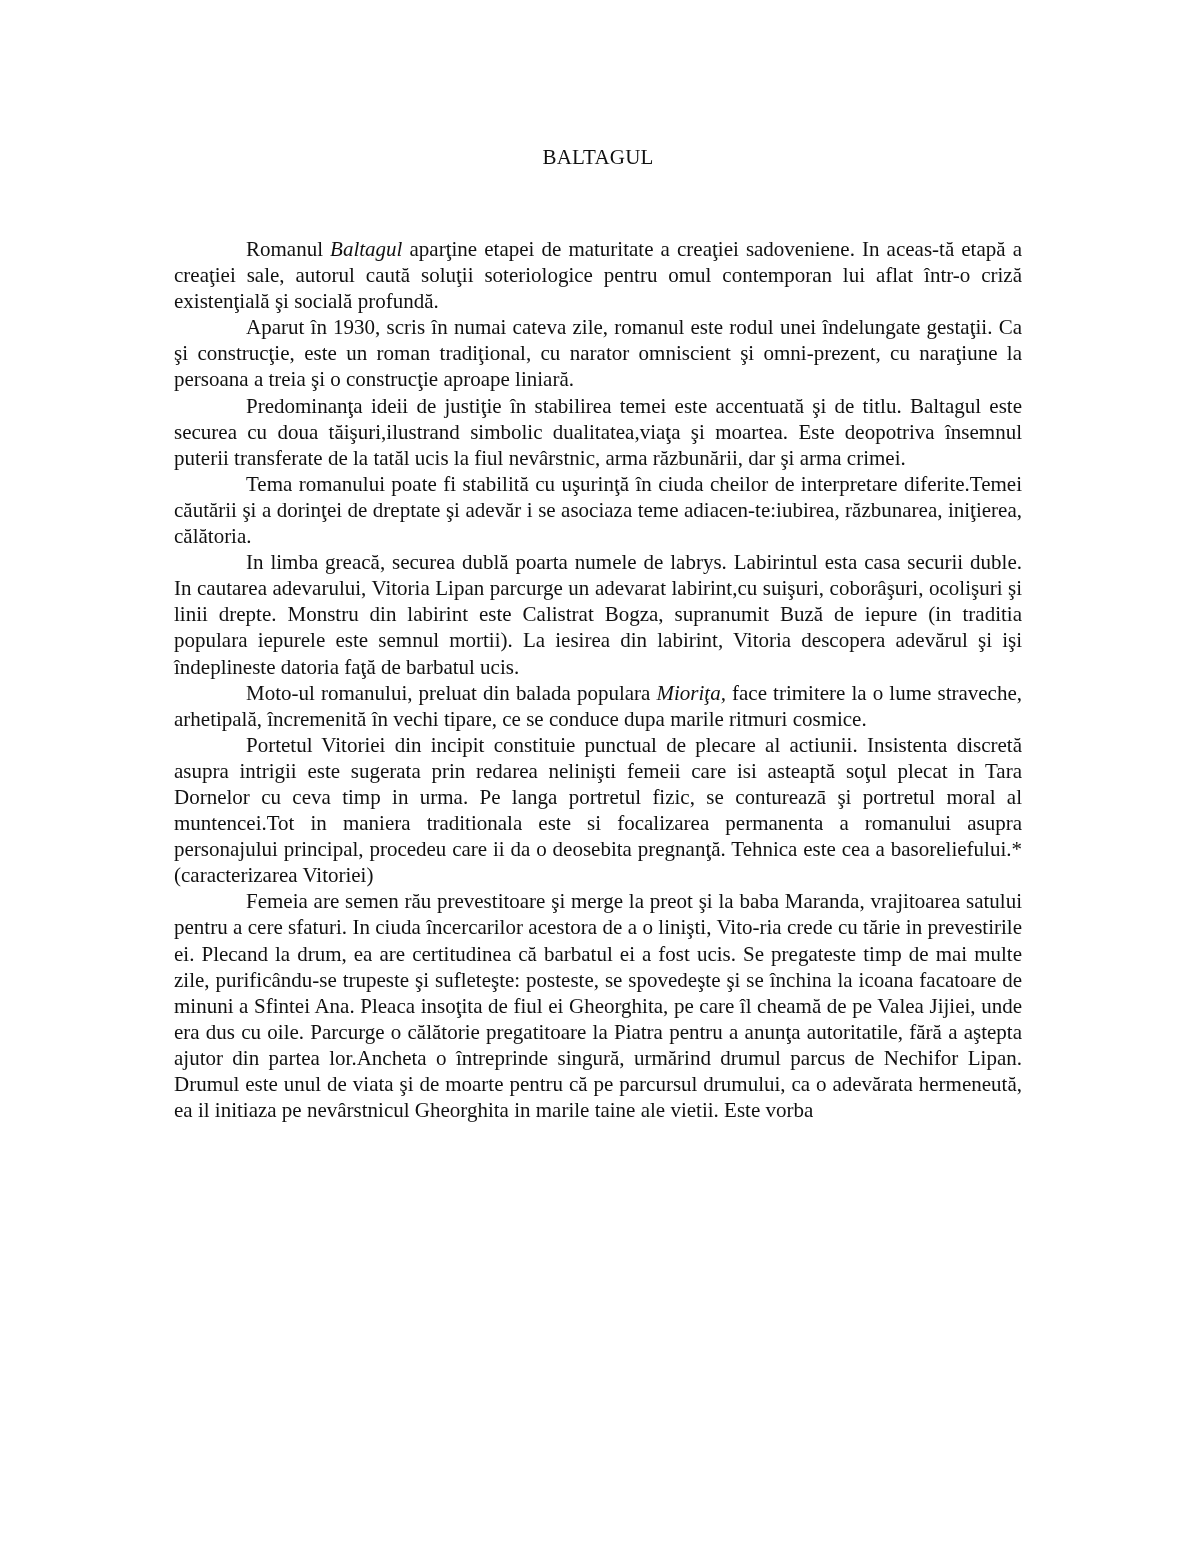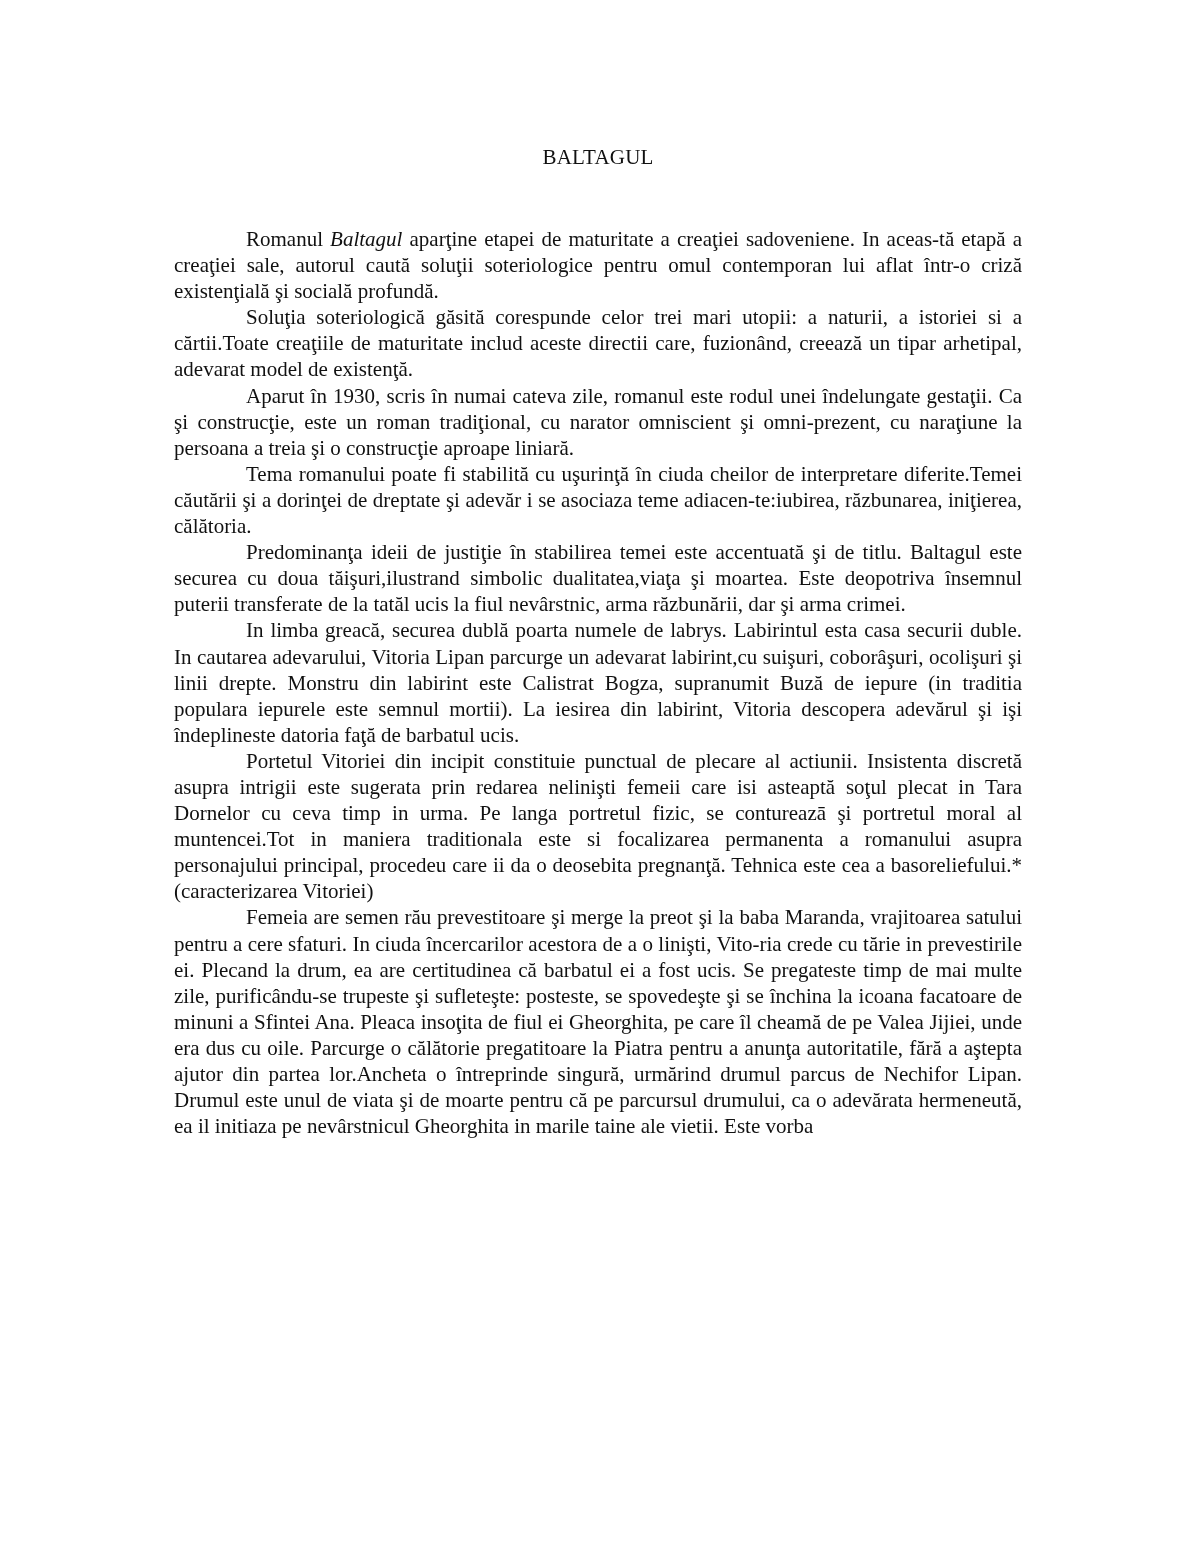--- a/index.html
+++ b/index.html
@@ -29,21 +29,21 @@
       left: 0;
       width: 848px;
       text-align: center;
       font-size: 21px;
       letter-spacing: 0.2px;
       margin: 0;
       font-weight: normal;
     }
     .body-text {
       position: absolute;
-      top: 226px;
+      top: 236px;
       left: 0;
       width: 848px;
     }
     .para {
       margin: 0;
       text-indent: 72px;
       text-align: justify;
       hyphens: manual;
     }
     .para em {
@@ -54,33 +54,33 @@
 <body>
 
 <div class="page">
   <h1 class="title">BALTAGUL</h1>
 
   <div class="body-text">
     <p class="para">
       <span>Romanul </span><em>Baltagul</em><span> aparţine etapei de maturitate a creaţiei sadoveniene. In aceas-tă etapă a creaţiei sale, autorul caută soluţii soteriologice pentru omul contemporan lui aflat într-o criză existenţială şi socială profundă.</span>
     </p>
     <p class="para">
-      <span>Soluţia soteriologică găsită corespunde celor trei mari utopii: a naturii, a istoriei si a cărtii.Toate creaţiile de maturitate includ aceste directii care, fuzionând, creează un tipar arhetipal, adevarat model de existenţă.</span>
+      <span>Aparut în 1930, scris în numai cateva zile, romanul este rodul unei îndelungate gestaţii.  Ca şi construcţie, este un roman tradiţional, cu narator omniscient şi omni-prezent, cu naraţiune la persoana a treia şi o construcţie aproape liniară.</span>
     </p>
     <p class="para">
-      <span>Aparut în 1930, scris în numai cateva zile, romanul este rodul unei îndelungate gestaţii.  Ca şi construcţie, este un roman tradiţional, cu narator omniscient şi omni-prezent, cu naraţiune la persoana a treia şi o construcţie aproape liniară.</span>
+      <span>Predominanţa ideii de justiţie în stabilirea temei este accentuată şi de titlu. Baltagul este securea cu doua tăişuri,ilustrand simbolic dualitatea,viaţa şi moartea. Este deopotriva însemnul puterii transferate de la tatăl ucis la fiul nevârstnic, arma răzbunării, dar şi arma crimei.</span>
     </p>
     <p class="para">
       <span>Tema romanului poate fi stabilită cu uşurinţă în ciuda cheilor de interpretare diferite.Temei căutării şi a dorinţei de dreptate şi adevăr i se asociaza teme adiacen-te:iubirea, răzbunarea, iniţierea, călătoria.</span>
     </p>
     <p class="para">
-      <span>Predominanţa ideii de justiţie în stabilirea temei este accentuată şi de titlu. Baltagul este securea cu doua tăişuri,ilustrand simbolic dualitatea,viaţa şi moartea. Este deopotriva însemnul puterii transferate de la tatăl ucis la fiul nevârstnic, arma răzbunării, dar şi arma crimei.</span>
+      <span>In limba greacă, securea dublă poarta numele de labrys. Labirintul esta casa securii duble. In cautarea adevarului, Vitoria Lipan parcurge un adevarat labirint,cu suişuri, coborâşuri, ocolişuri şi linii drepte. Monstru din labirint este Calistrat Bogza, supranumit Buză de iepure (in traditia populara iepurele este semnul mortii). La iesirea din labirint, Vitoria descopera adevărul şi işi îndeplineste datoria faţă de barbatul ucis.</span>
     </p>
     <p class="para">
-      <span>In limba greacă, securea dublă poarta numele de labrys. Labirintul esta casa securii duble. In cautarea adevarului, Vitoria Lipan parcurge un adevarat labirint,cu suişuri, coborâşuri, ocolişuri şi linii drepte. Monstru din labirint este Calistrat Bogza, supranumit Buză de iepure (in traditia populara iepurele este semnul mortii). La iesirea din labirint, Vitoria descopera adevărul şi işi îndeplineste datoria faţă de barbatul ucis.</span>
+      <span>Moto-ul romanului, preluat din balada populara </span><em>Mioriţa,</em><span> face trimitere la o lume straveche, arhetipală, încremenită în vechi tipare, ce se conduce dupa marile ritmuri cosmice.</span>
     </p>
     <p class="para">
       <span>Portetul Vitoriei din incipit constituie punctual de plecare al actiunii. Insistenta discretă asupra intrigii este sugerata prin redarea nelinişti femeii care isi asteaptă soţul plecat in Tara Dornelor cu ceva timp in urma. Pe langa portretul fizic, se contureazā şi portretul moral al muntencei.Tot in maniera traditionala este si focalizarea permanenta a romanului asupra personajului principal, procedeu care ii da o deosebita pregnanţă. Tehnica este cea a basoreliefului.*(caracterizarea Vitoriei)</span>
     </p>
     <p class="para">
       <span>Femeia are semen rău prevestitoare şi merge la preot şi la baba Maranda, vrajitoarea satului pentru a cere sfaturi. In ciuda încercarilor acestora de a o linişti, Vito-ria crede  cu tărie in prevestirile ei. Plecand la drum, ea are certitudinea că barbatul ei a fost ucis. Se pregateste timp de mai multe zile, purificându-se trupeste şi sufleteşte: posteste, se spovedeşte şi se închina la icoana facatoare de minuni a Sfintei Ana. Pleaca insoţita de fiul ei Gheorghita, pe care îl cheamă de pe Valea Jijiei, unde era dus cu oile. Parcurge o călătorie pregatitoare la Piatra pentru a anunţa autoritatile, fără a aştepta ajutor din partea lor.Ancheta o întreprinde singură, urmărind drumul parcus de Nechifor Lipan. Drumul este unul de viata şi de moarte pentru că pe parcursul drumului, ca o adevărata hermeneută, ea il initiaza pe nevârstnicul Gheorghita in marile taine ale vietii. Este vorba</span>
     </p>
   </div>
 </div>
 

